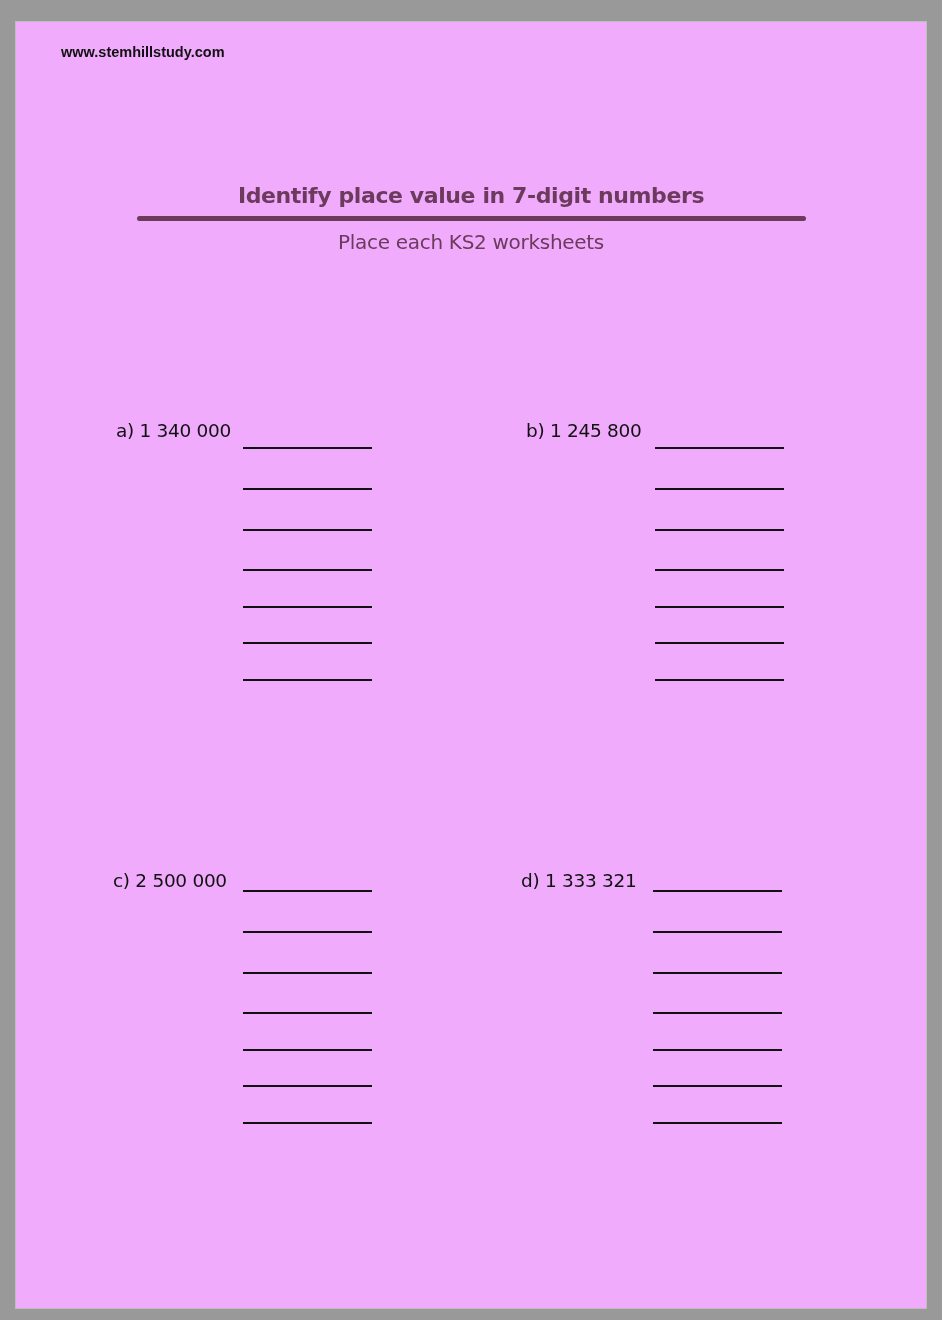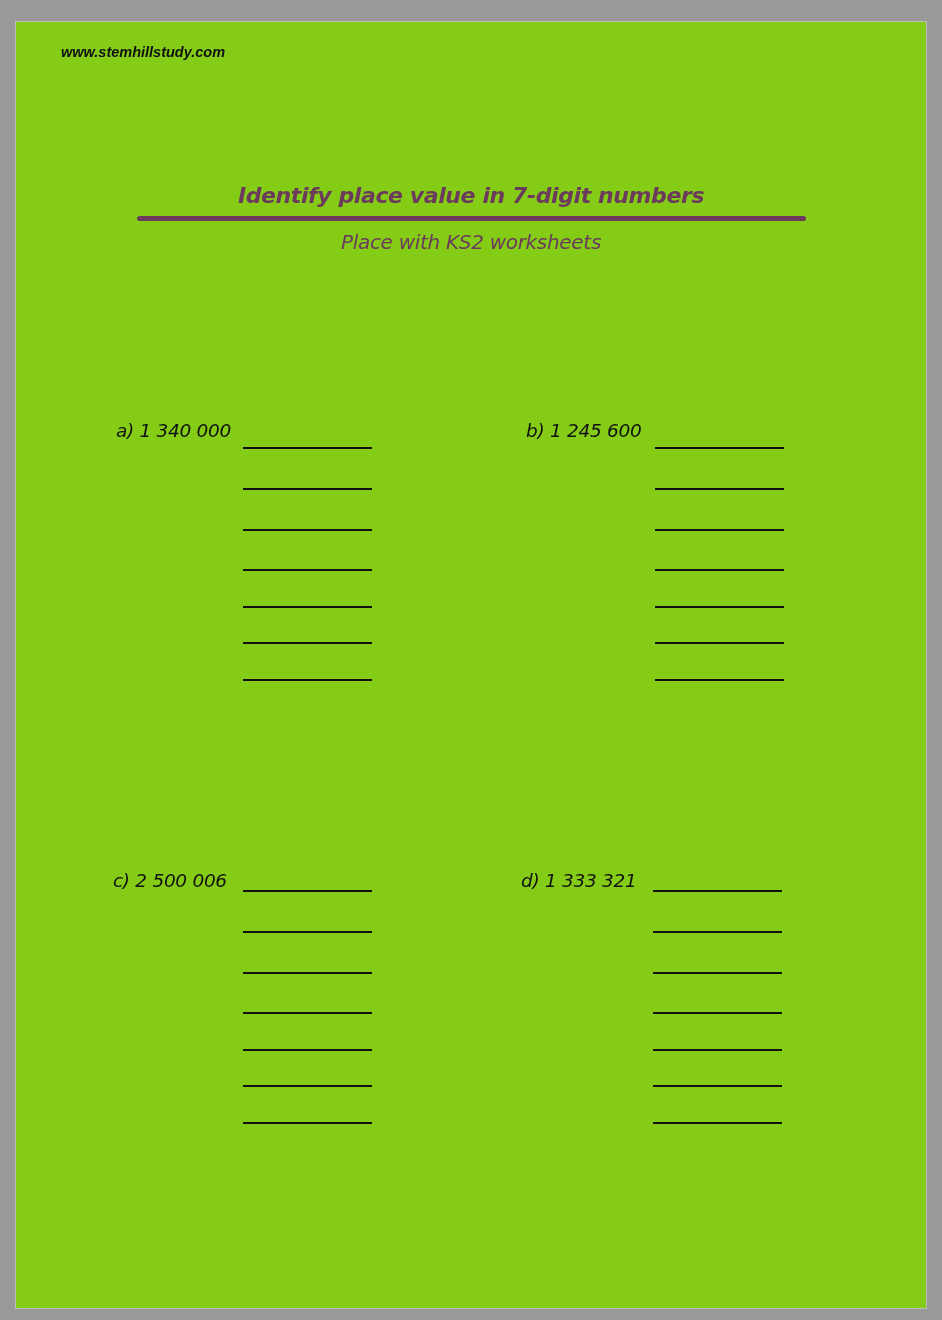--- a/index.html
+++ b/index.html
@@ -1,17 +1,17 @@
 <!DOCTYPE html>
 <html><head>
 <meta charset="utf-8">
 <style>
   html, body { margin:0; padding:0; }
   body { width:942px; height:1320px; background:#999999; position:relative; overflow:hidden; font-family:"DejaVu Sans", sans-serif; }
-  .page { position:absolute; left:16px; top:22px; width:910px; height:1286px; background:#84cc16; box-shadow:0 0 0 1px #bdbdbd;font-style:italic; }
+  .page { position:absolute; left:16px; top:22px; width:910px; height:1286px; background:#f0abfc; box-shadow:0 0 0 1px #bdbdbd; }
   .url { position:absolute; left:45px; top:22px; font-family:"Liberation Sans", sans-serif; font-weight:bold; font-size:14.5px; color:#111; }
   .logo { position:absolute; left:664px; top:6px; width:240px; height:96px; }
   .logo svg { position:absolute; left:0; top:2px; }
   .logo-name { position:absolute; left:62px; top:14px; font-family:"DejaVu Sans", sans-serif; font-weight:bold; font-size:38px; color:#6b3355; letter-spacing:-0.5px; line-height:1; }
   .logo-sub { position:absolute; left:155px; top:58px; font-family:"DejaVu Sans", sans-serif; font-weight:bold; font-size:26px; color:#6b3355; line-height:1; letter-spacing:-0.3px; }
   .title { position:absolute; left:0; width:910px; top:161px; text-align:center; font-family:"DejaVu Sans", sans-serif; font-weight:bold; font-size:22px; color:#6b3a5c; letter-spacing:-0.4px; }
   .rule { position:absolute; left:121px; top:194px; width:669px; height:5px; border-radius:3px; background:#6b3a5c; }
   .subtitle { position:absolute; left:0; width:910px; top:208px; text-align:center; font-family:"DejaVu Sans", sans-serif; font-size:20px; color:#6b3a5c; letter-spacing:-0.3px; }
   .question { position:absolute; left:102px; top:260px; width:520px; font-family:"DejaVu Sans", sans-serif; font-weight:bold; font-size:18px; line-height:27px; color:#111; letter-spacing:-0.2px; }
   .problem { position:absolute; }
@@ -21,47 +21,47 @@
 </head>
 <body>
 
 <div class="page">
 
   <div class="url">www.stemhillstudy.com</div>
 
 
   <div class="title">Identify place value in 7-digit numbers</div>
   <div class="rule"></div>
-  <div class="subtitle">Place with KS2 worksheets</div>
+  <div class="subtitle">Place each KS2 worksheets</div>
 
 
   <div class="problem" style="left:100px; top:398px;">
     <div class="plabel">a) 1 340 000</div>
     <div class="line" style="left:127px; top:27px;"></div>
     <div class="line" style="left:127px; top:68px;"></div>
     <div class="line" style="left:127px; top:109px;"></div>
     <div class="line" style="left:127px; top:149px;"></div>
     <div class="line" style="left:127px; top:186px;"></div>
     <div class="line" style="left:127px; top:222px;"></div>
     <div class="line" style="left:127px; top:259px;"></div>
   </div>
 
   <div class="problem" style="left:510px; top:398px;">
-    <div class="plabel">b) 1 245 600</div>
+    <div class="plabel">b) 1 245 800</div>
     <div class="line" style="left:129px; top:27px;"></div>
     <div class="line" style="left:129px; top:68px;"></div>
     <div class="line" style="left:129px; top:109px;"></div>
     <div class="line" style="left:129px; top:149px;"></div>
     <div class="line" style="left:129px; top:186px;"></div>
     <div class="line" style="left:129px; top:222px;"></div>
     <div class="line" style="left:129px; top:259px;"></div>
   </div>
 
   <div class="problem" style="left:97px; top:848px;">
-    <div class="plabel">c) 2 500 006</div>
+    <div class="plabel">c) 2 500 000</div>
     <div class="line" style="left:130px; top:20px;"></div>
     <div class="line" style="left:130px; top:61px;"></div>
     <div class="line" style="left:130px; top:102px;"></div>
     <div class="line" style="left:130px; top:142px;"></div>
     <div class="line" style="left:130px; top:179px;"></div>
     <div class="line" style="left:130px; top:215px;"></div>
     <div class="line" style="left:130px; top:252px;"></div>
   </div>
 
   <div class="problem" style="left:505px; top:848px;">

